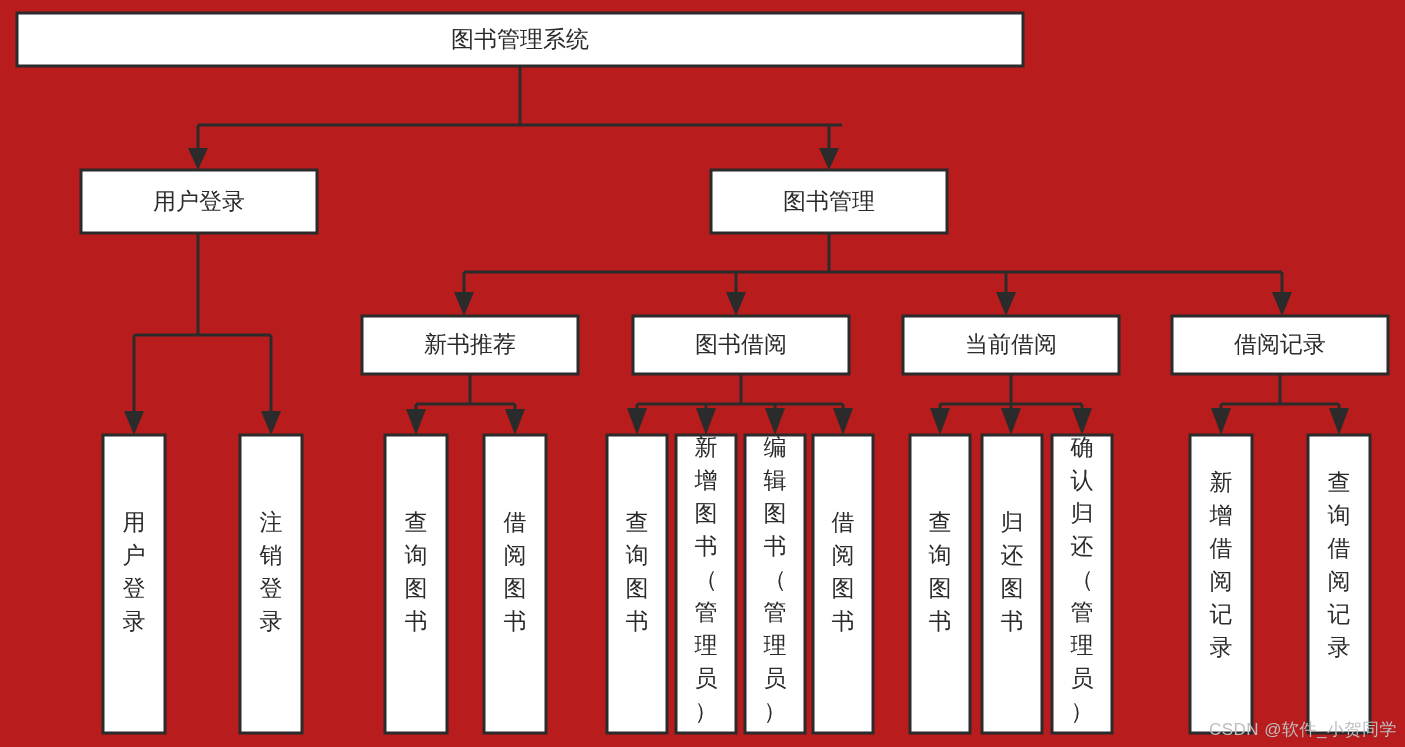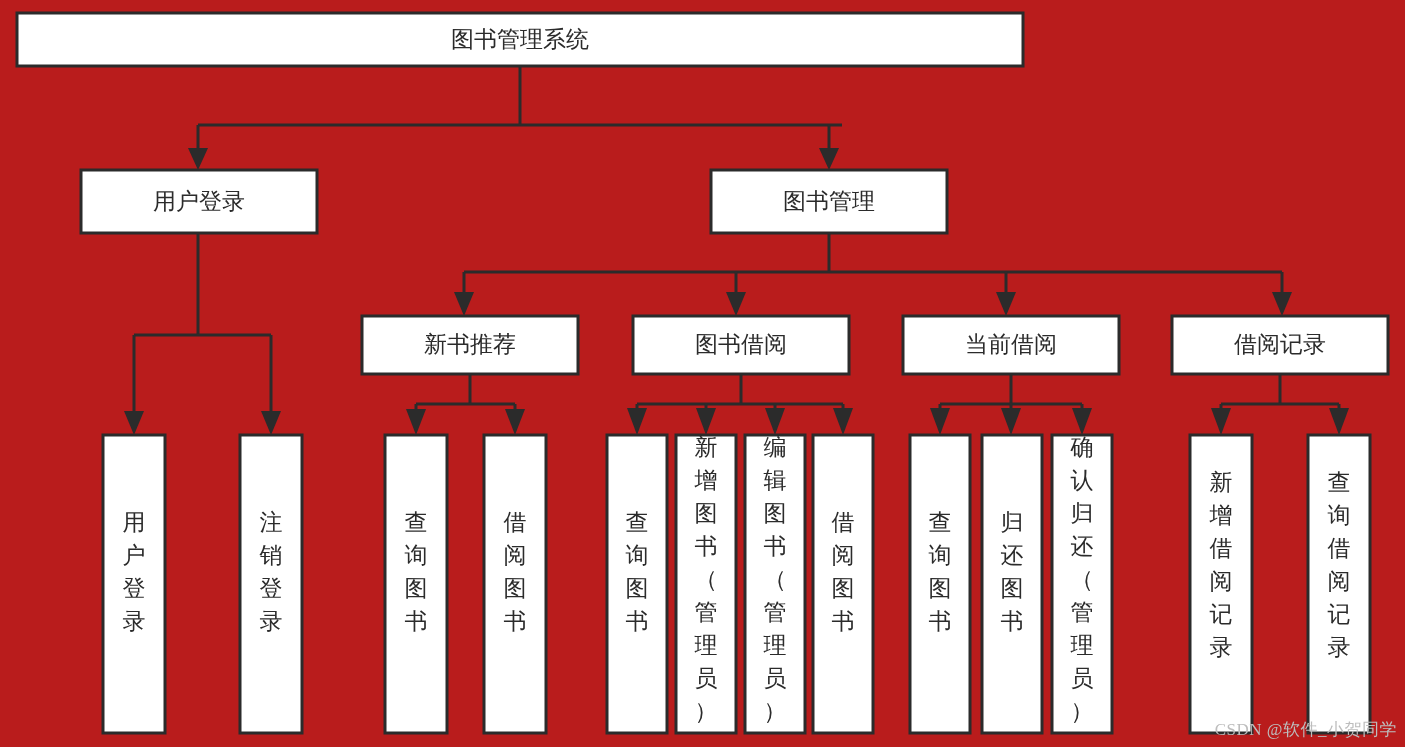--- a/index.html
+++ b/index.html
@@ -48,21 +48,21 @@
   .edge-arrow {
     fill: #2b2b2b;
     stroke: none;
   }
   .watermark {
     position: absolute;
     right: 8px;
     bottom: 6px;
     color: #bdbdbd;
     font-size: 17px;
-    font-family: Liberation Serif, serif;
+    font-family: Liberation Sans, sans-serif;
     letter-spacing: 0.5px;
     white-space: nowrap;
     user-select: none;
   }
 </style>
 </head>
 <body>
 
 <div id="page">
 

